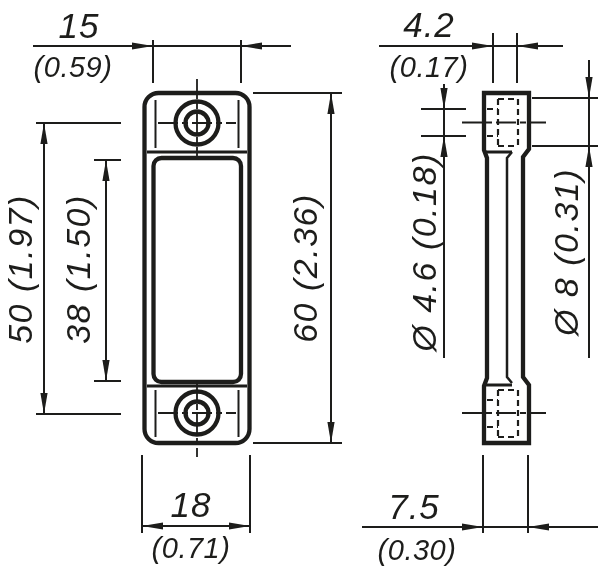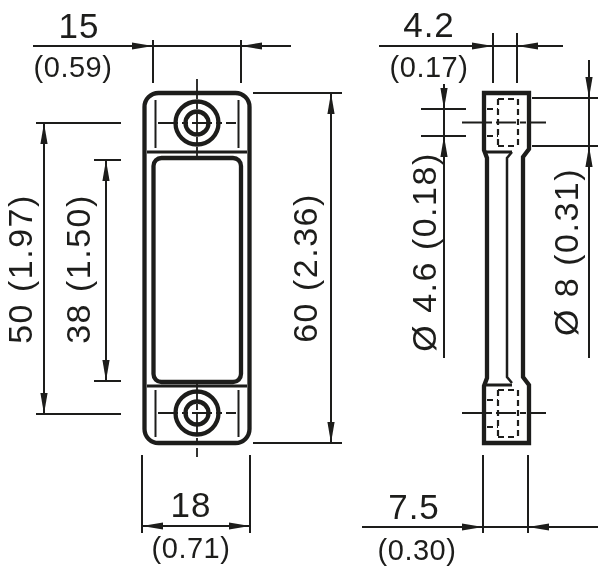--- a/index.html
+++ b/index.html
@@ -1,16 +1,16 @@
 <!DOCTYPE html>
 <html style="--line: #1d1d1b; --bg: #ffffff;"><head>
 <meta charset="utf-8">
 <style>
   html,body{margin:0;padding:0;background:#fff;}
-  .stage{position:relative;width:600px;height:574px;background:var(--bg,#ffffff);overflow:hidden;}
+  .stage{position:relative;width:600px;height:574px;background:var(--bg,#ffffff);overflow:hidden;font-style:italic;}
   svg{display:block;}
   svg text{font-family:"Liberation Sans","DejaVu Sans",sans-serif;fill:var(--line,#1d1d1b);}
   .mm{font-size:35px;letter-spacing:1px;}
   .inch{font-size:29px;letter-spacing:.5px;}
   .rot{font-size:34px;letter-spacing:1.5px;}
   .ln{stroke:var(--line,#1d1d1b);fill:none;}
   .w-out{stroke-width:4.3;stroke-linejoin:miter;}
   .w-med{stroke-width:3;}
   .w-thin{stroke-width:2;}
   .w-in{stroke-width:2.5;}

